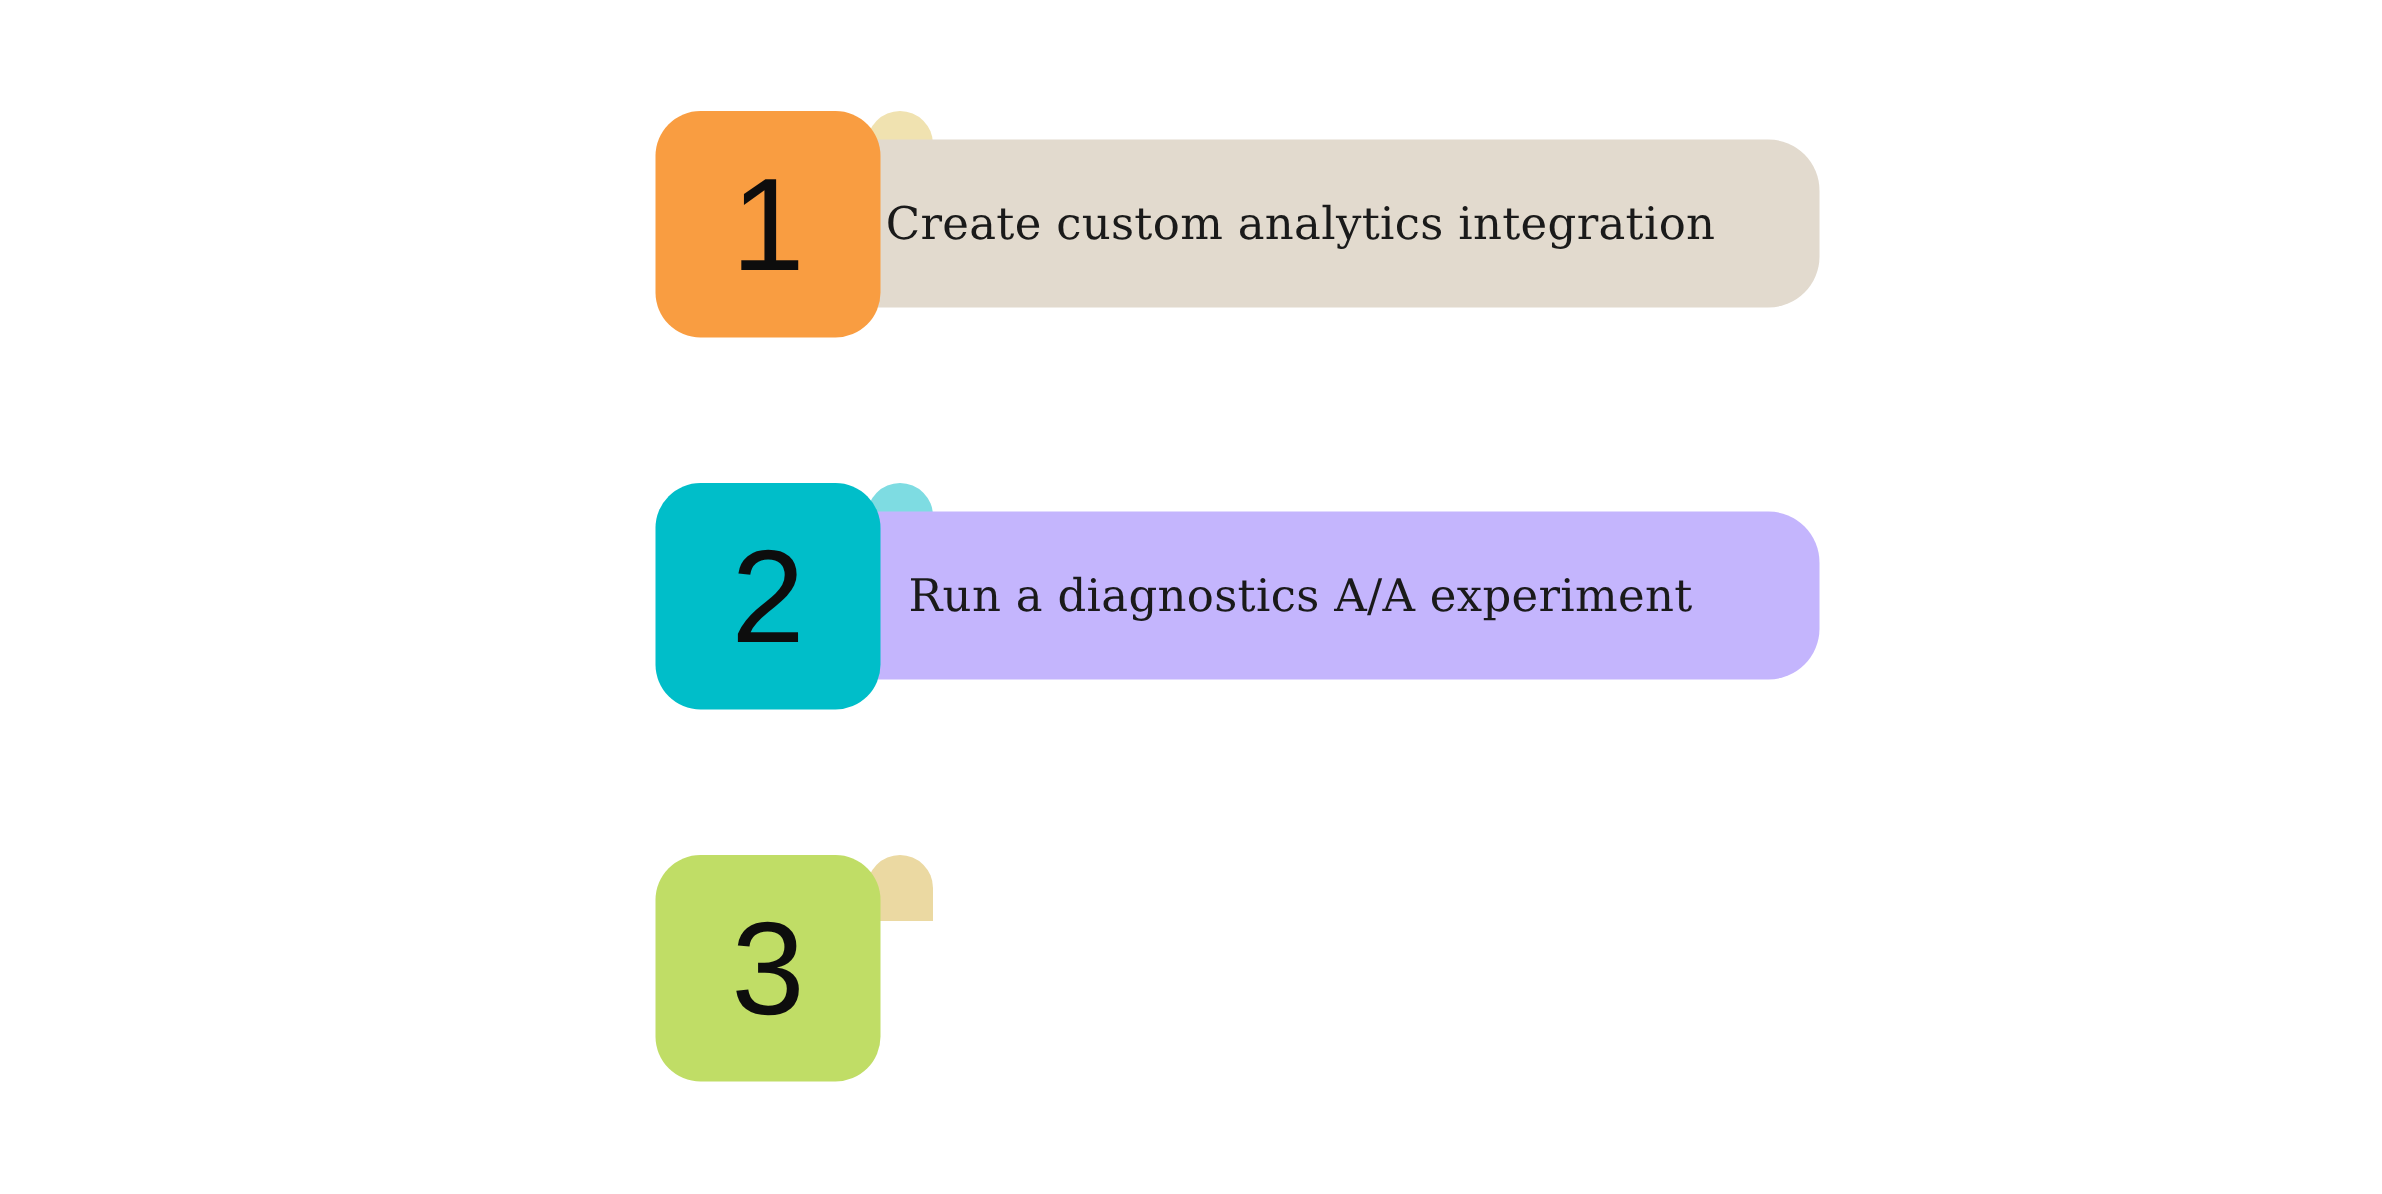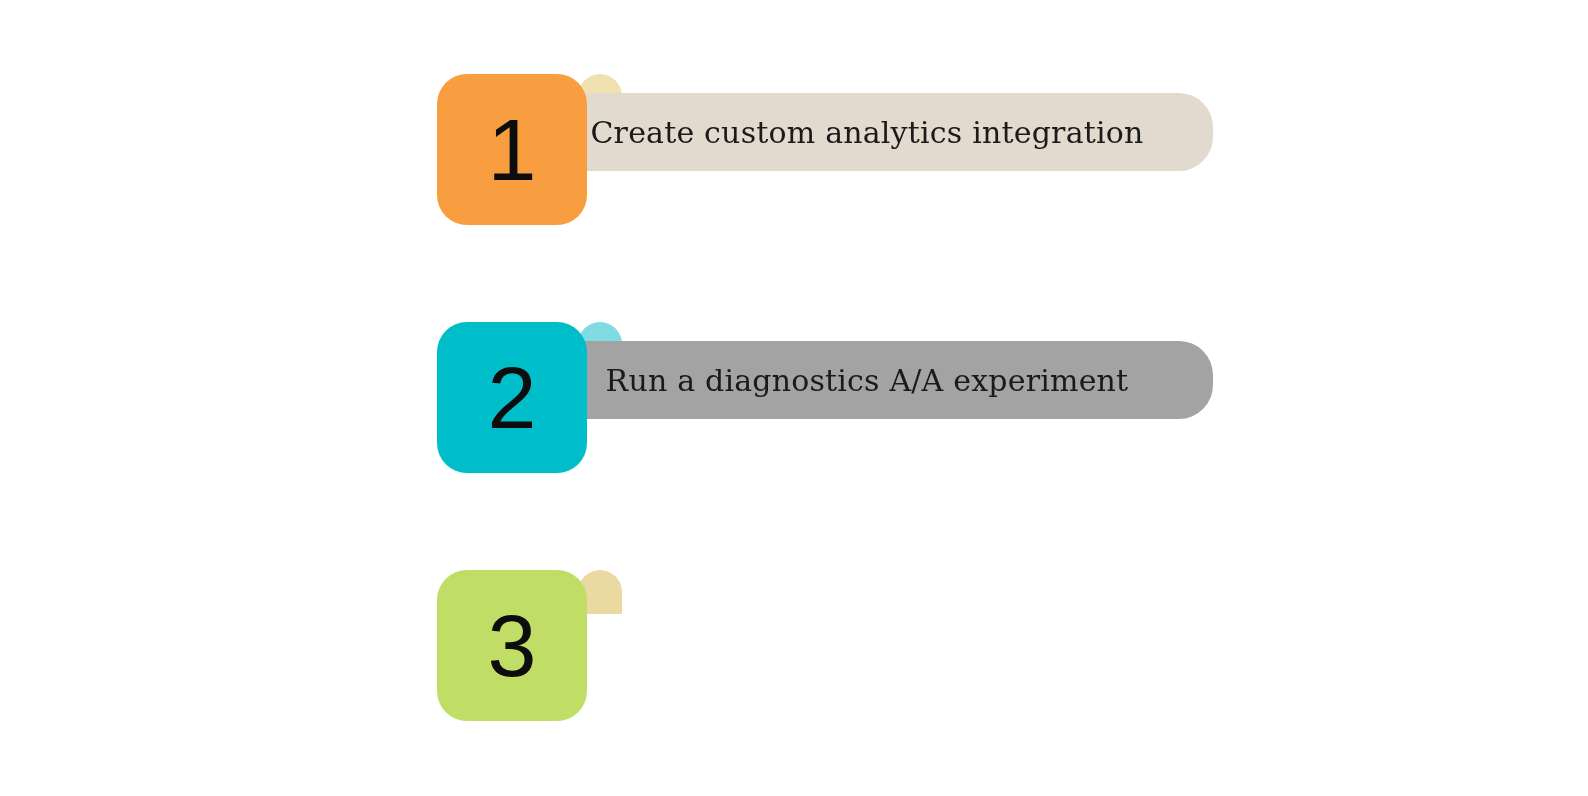--- a/index.html
+++ b/index.html
@@ -29,21 +29,21 @@
     width: 44px;
     height: 44px;
     border-radius: 22px 22px 0 0;
     z-index: 1;
   }
   .bar {
     position: absolute;
     left: 130px;
     top: 19px;
     width: 646px;
-    height: 78px;
+    height: 112px;
     border-radius: 4px 34px 34px 4px;
     z-index: 2;
     display: flex;
     align-items: center;
     justify-content: center;
     padding-right: 46px;
     box-sizing: border-box;
   }
   .bar .label {
     font-family: "DejaVu Serif", "Liberation Serif", serif;
@@ -80,21 +80,21 @@
     <div class="bar" style="background-color: rgb(226, 218, 206);">
       <span class="label" style="color: rgb(26, 26, 26);">Create custom analytics integration</span>
     </div>
     <div class="square" style="background-color: rgb(249, 157, 65);">
       <span class="num" style="color: rgb(13, 13, 13);">1</span>
     </div>
   </div>
 
   <div class="step" style="top:322px">
     <div class="fold" style="background-color: rgb(126, 220, 226);"></div>
-    <div class="bar" style="background-color: #a3a3a3;">
+    <div class="bar" style="background-color: #c4b5fd;">
       <span class="label" style="color: rgb(26, 26, 26);">Run a diagnostics A/A experiment</span>
     </div>
     <div class="square" style="background-color: rgb(0, 190, 201);">
       <span class="num" style="color: rgb(13, 13, 13);">2</span>
     </div>
   </div>
 
   <div class="step" style="top:570px">
     <div class="fold" style="background-color: rgb(235, 217, 162);"></div>
     <div class="square" style="background-color: rgb(192, 221, 102);">

